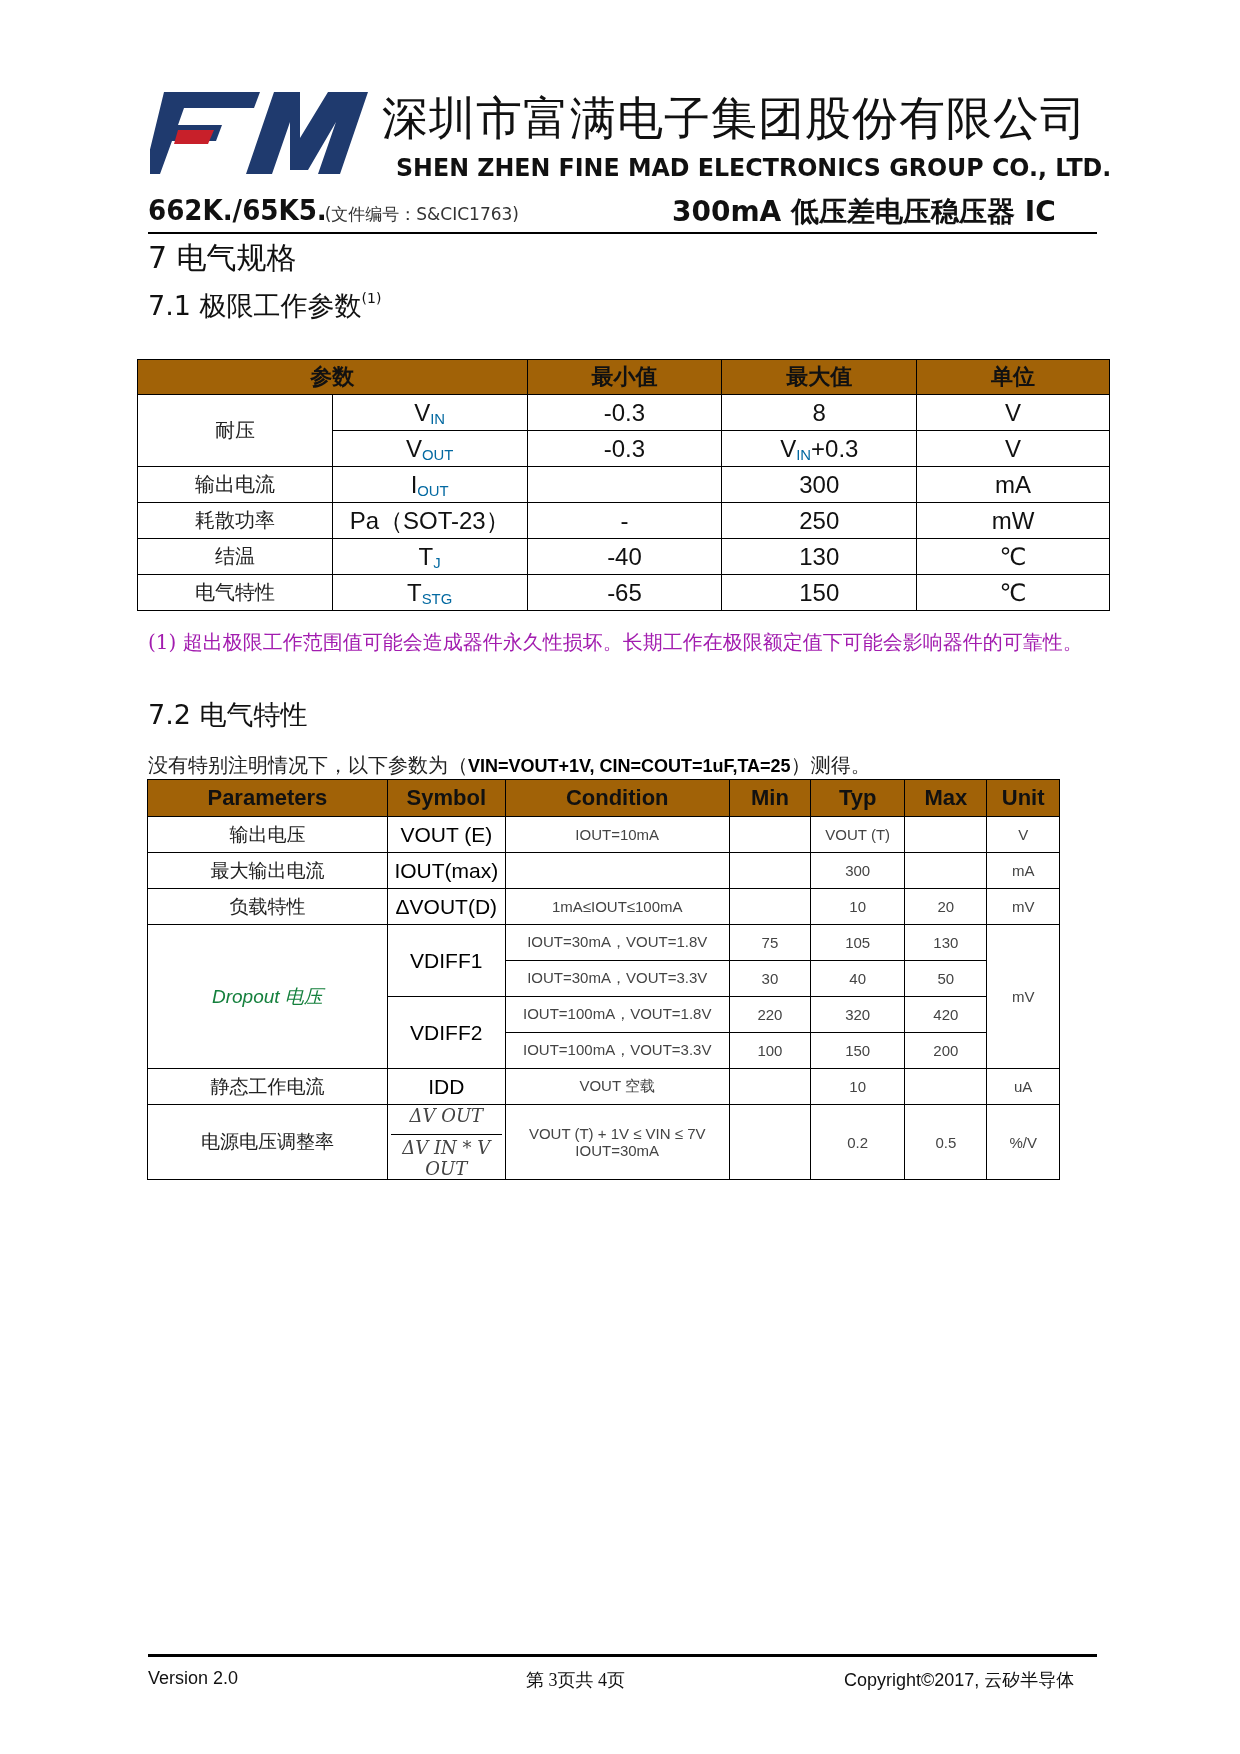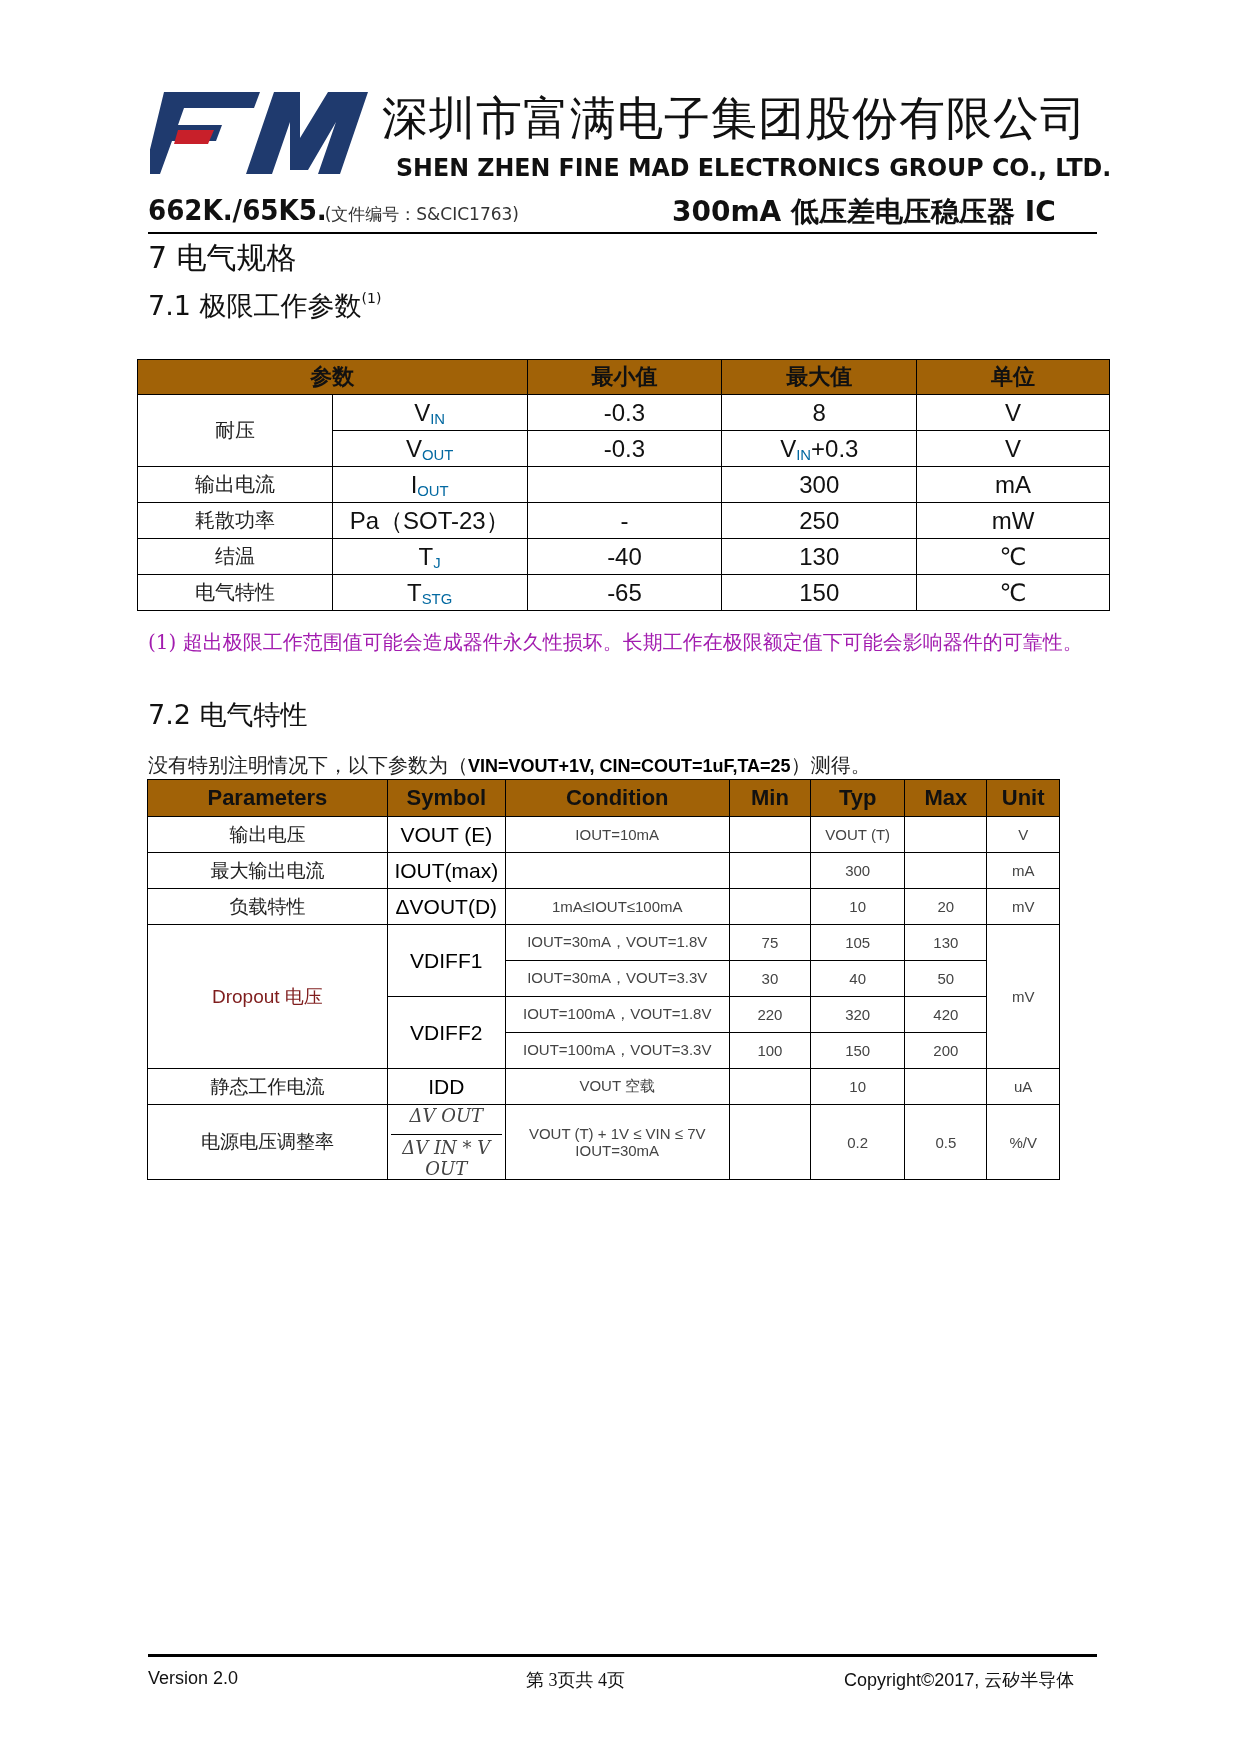--- a/index.html
+++ b/index.html
@@ -167,21 +167,21 @@
   <tr>
     <td class="param">负载特性</td>
     <td class="sym">ΔVOUT(D)</td>
     <td>1mA≤IOUT≤100mA</td>
     <td></td>
     <td>10</td>
     <td>20</td>
     <td>mV</td>
   </tr>
   <tr>
-    <td rowspan="4" class="param" style="font-family:'Liberation Sans',sans-serif;color:#7f1d1d;">Dropout 电压</td>
+    <td rowspan="4" class="param" style="font-family:'Liberation Sans',sans-serif;color:#15803d;font-style:italic;">Dropout 电压</td>
     <td rowspan="2" class="sym">VDIFF1</td>
     <td>IOUT=30mA，VOUT=1.8V</td>
     <td>75</td>
     <td>105</td>
     <td>130</td>
     <td rowspan="4">mV</td>
   </tr>
   <tr>
     <td>IOUT=30mA，VOUT=3.3V</td>
     <td>30</td>

